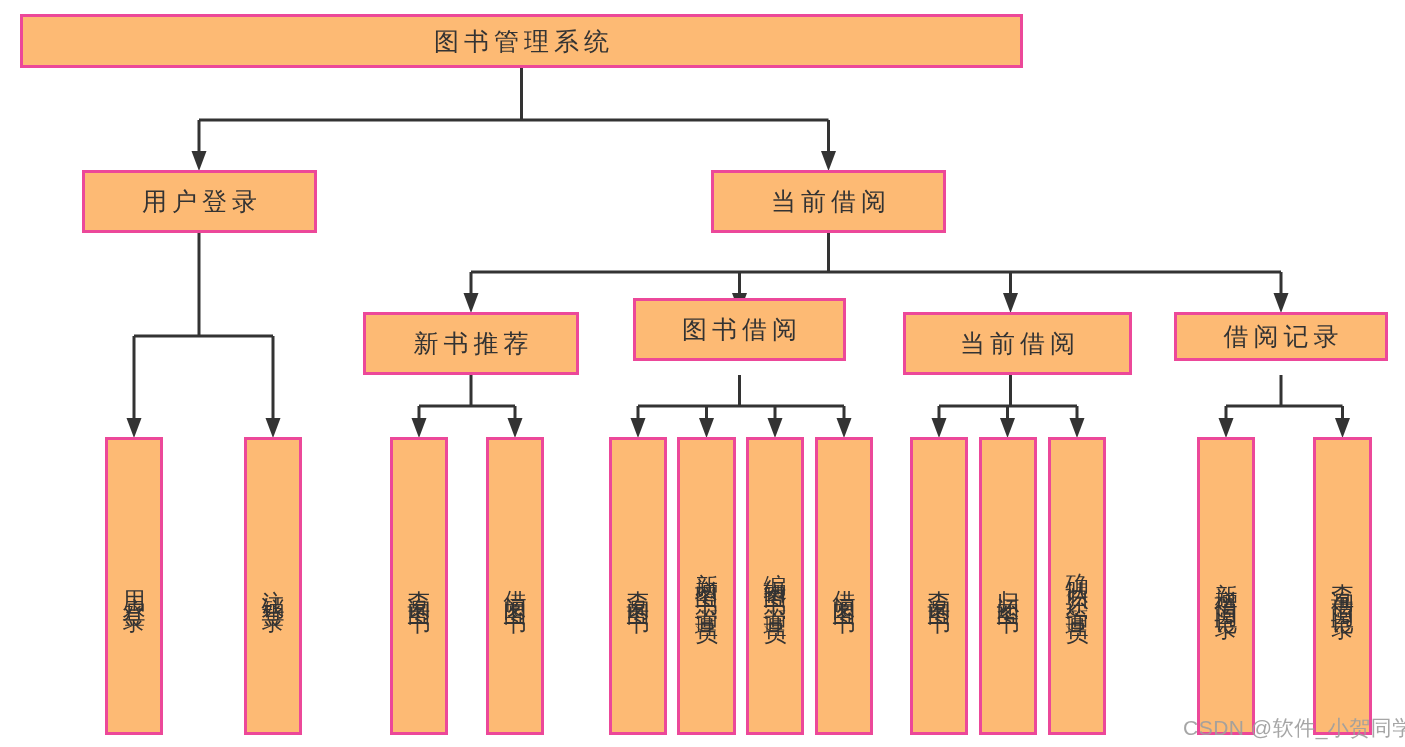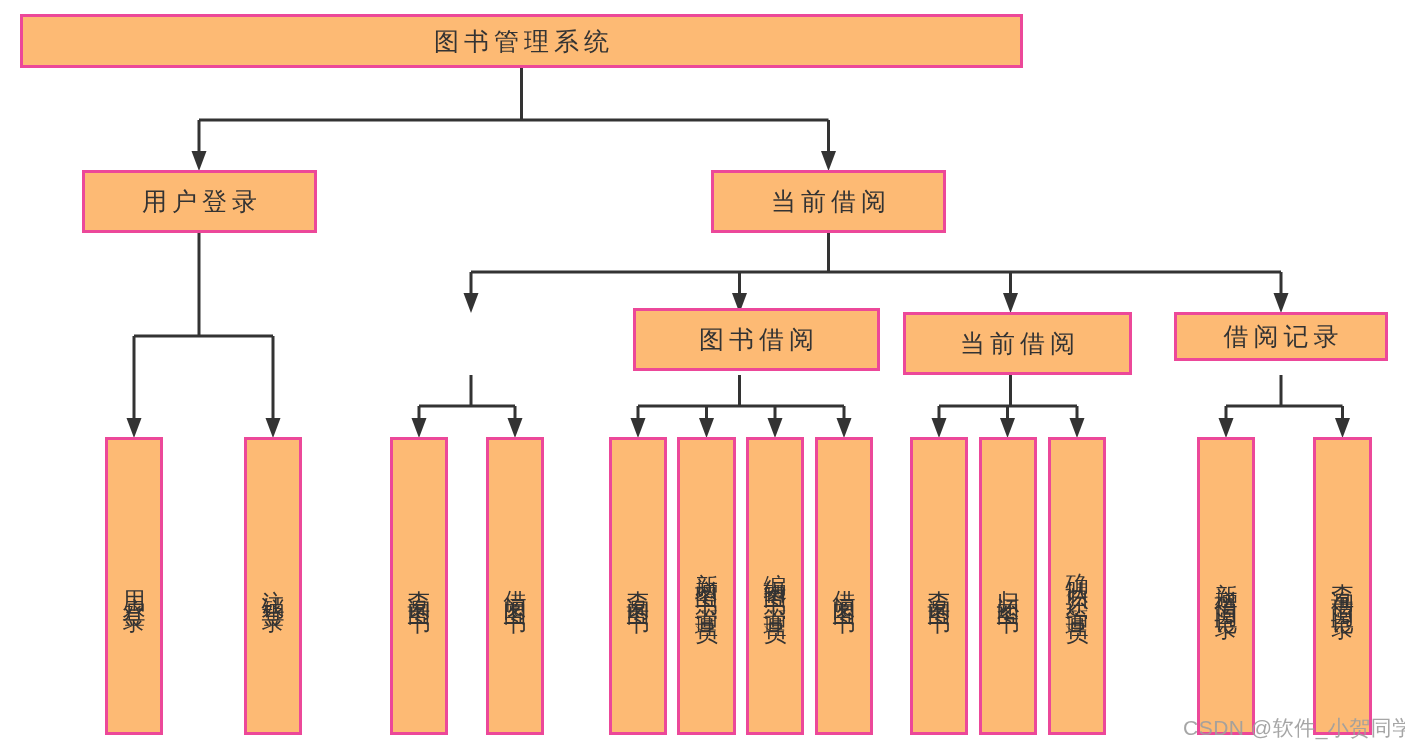--- a/index.html
+++ b/index.html
@@ -134,21 +134,24 @@
     <span>图书管理系统</span>
   </div>
 
   <div class="node hnode" style="left:82px;top:170px;width:235px;height:63px">
     <span>用户登录</span>
   </div>
   <div class="node hnode" style="left:711px;top:170px;width:235px;height:63px">
     <span>当前借阅</span>
   </div>
 
-  <div class="node hnode" style="left:633px;top:308px;width:247px;height:63px">
+  <div class="node hnode" style="left:363px;top:312px;width:216px;height:63px">
+    <span>新书推荐</span>
+  </div>
+  <div class="node hnode" style="left:633px;top:298px;width:213px;height:63px">
     <span>图书借阅</span>
   </div>
   <div class="node hnode" style="left:903px;top:312px;width:229px;height:63px">
     <span>当前借阅</span>
   </div>
   <div class="node hnode" style="left:1174px;top:312px;width:214px;height:49px">
     <span>借阅记录</span>
   </div>
 
   <div class="node vnode" style="left:105px;top:437px;width:58px;height:298px">

